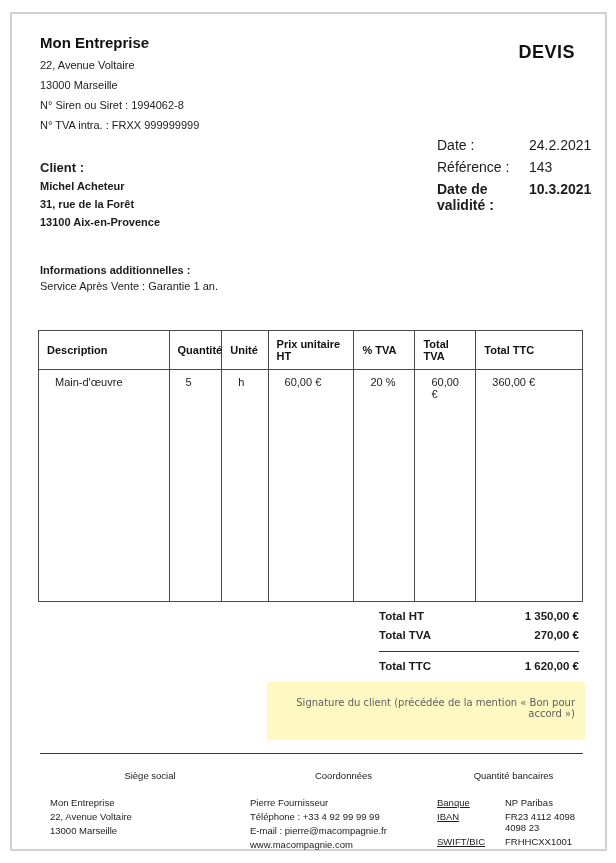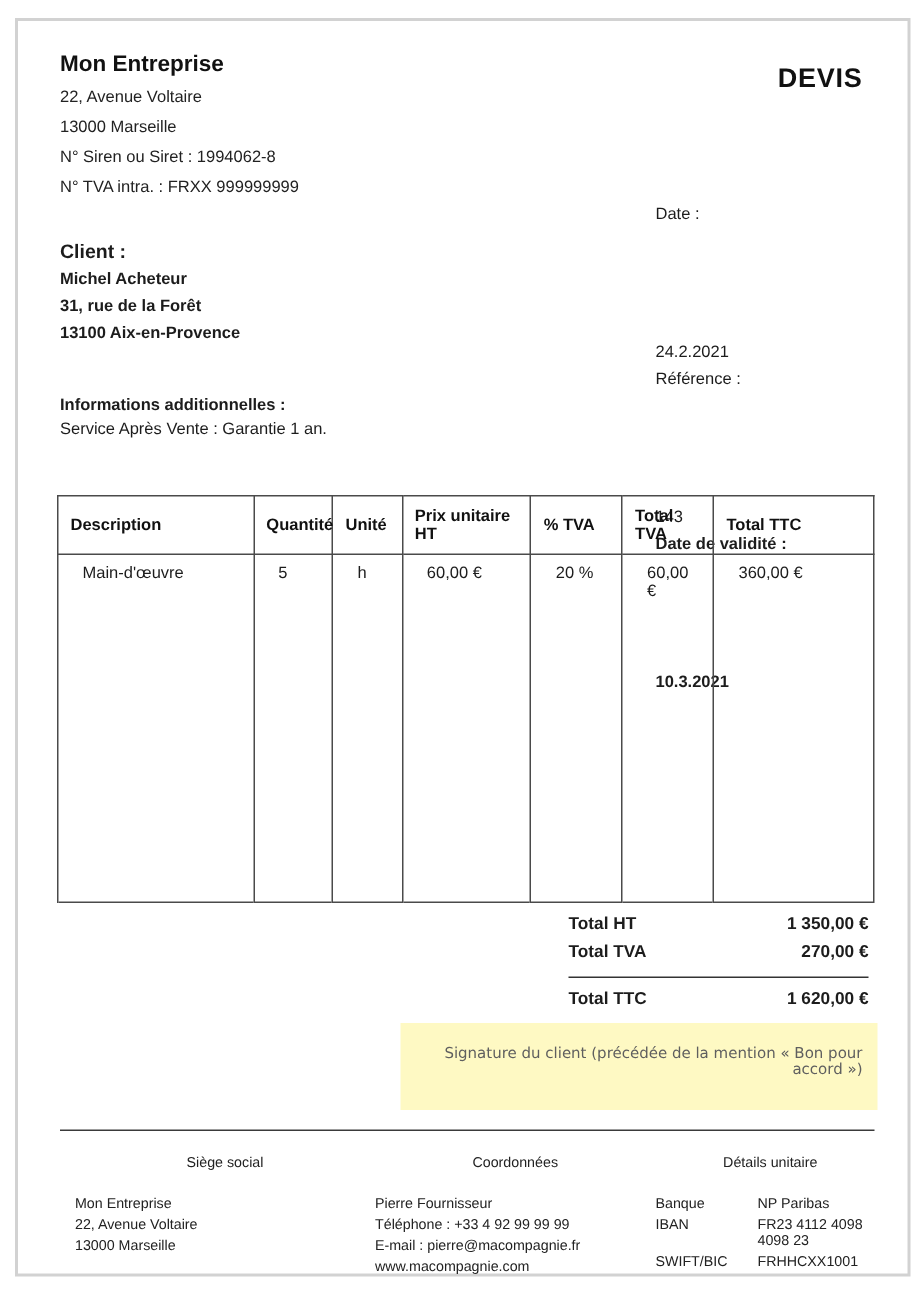--- a/index.html
+++ b/index.html
@@ -20,21 +20,21 @@
   .company { position: absolute; left: 28px; top: 20px; }
   .company-name { font-size: 15px; font-weight: bold; color: #111; }
   .company-line { font-size: 11px; margin-top: 8px; color: #222; }
   
   .doc-title {
     position: absolute; right: 30px; top: 28px;
     font-size: 18px; font-weight: bold; letter-spacing: 0.5px; color: #111;
   }
   
   .meta { position: absolute; left: 425px; top: 123px; width: 160px; }
-  .meta-row { display: flex; font-size: 11px; margin-bottom: 6px; flex-direction: column; }
+  .meta-row { display: flex; font-size: 14px; margin-bottom: 6px; }
   .meta-label { width: 92px; flex: 0 0 92px; }
   .meta-value { flex: 1; }
   .meta-row.bold { font-weight: bold; }
   
   .client { position: absolute; left: 28px; top: 146px; }
   .client-heading { font-size: 13px; font-weight: bold; margin-bottom: 5px; }
   .client-line { font-size: 11px; font-weight: bold; margin-bottom: 6px; }
   
   .addinfo { position: absolute; left: 28px; top: 250px; }
   .addinfo-heading { font-size: 11px; font-weight: bold; margin-bottom: 4px; }
@@ -83,21 +83,21 @@
     position: absolute; left: 28px; top: 739px;
     width: 543px; border-top: 1px solid #3a3a3a;
   }
   .footer { position: absolute; left: 38px; top: 756px; width: 540px; display: flex; }
   .footer-col1 { width: 200px; flex: 0 0 200px; }
   .footer-col2 { width: 187px; flex: 0 0 187px; }
   .footer-col3 { flex: 1; }
   .footer h4 { font-size: 9.5px; font-weight: normal; margin-bottom: 16px; color: #222; text-align: center; }
   .footer .f-line { font-size: 9.5px; margin-bottom: 3px; color: #222; }
   .bank-row { display: flex; font-size: 9.5px; margin-bottom: 3px; color: #222; }
-  .bank-label { width: 68px; flex: 0 0 68px; }
+  .bank-label { width: 68px; flex: 0 0 68px; text-decoration: underline; }
   .bank-value { flex: 1; }
 </style>
 </head>
 <body>
 
 <div class="page">
 
   <div class="company">
     <div class="company-name">Mon Entreprise</div>
     <div class="company-line">22, Avenue Voltaire</div>
@@ -209,21 +209,21 @@
       <div class="f-line">13000 Marseille</div>
     </div>
     <div class="footer-col2">
       <h4>Coordonnées</h4>
       <div class="f-line">Pierre Fournisseur</div>
       <div class="f-line">Téléphone : +33 4 92 99 99 99</div>
       <div class="f-line">E-mail : pierre@macompagnie.fr</div>
       <div class="f-line">www.macompagnie.com</div>
     </div>
     <div class="footer-col3">
-      <h4>Détails unitaire</h4>
+      <h4>Quantité bancaires</h4>
       <div class="bank-row">
         <span class="bank-label">Banque</span>
         <span class="bank-value">NP Paribas</span>
       </div>
       <div class="bank-row">
         <span class="bank-label">IBAN</span>
         <span class="bank-value">FR23 4112 4098 4098 23</span>
       </div>
       <div class="bank-row">
         <span class="bank-label">SWIFT/BIC</span>

